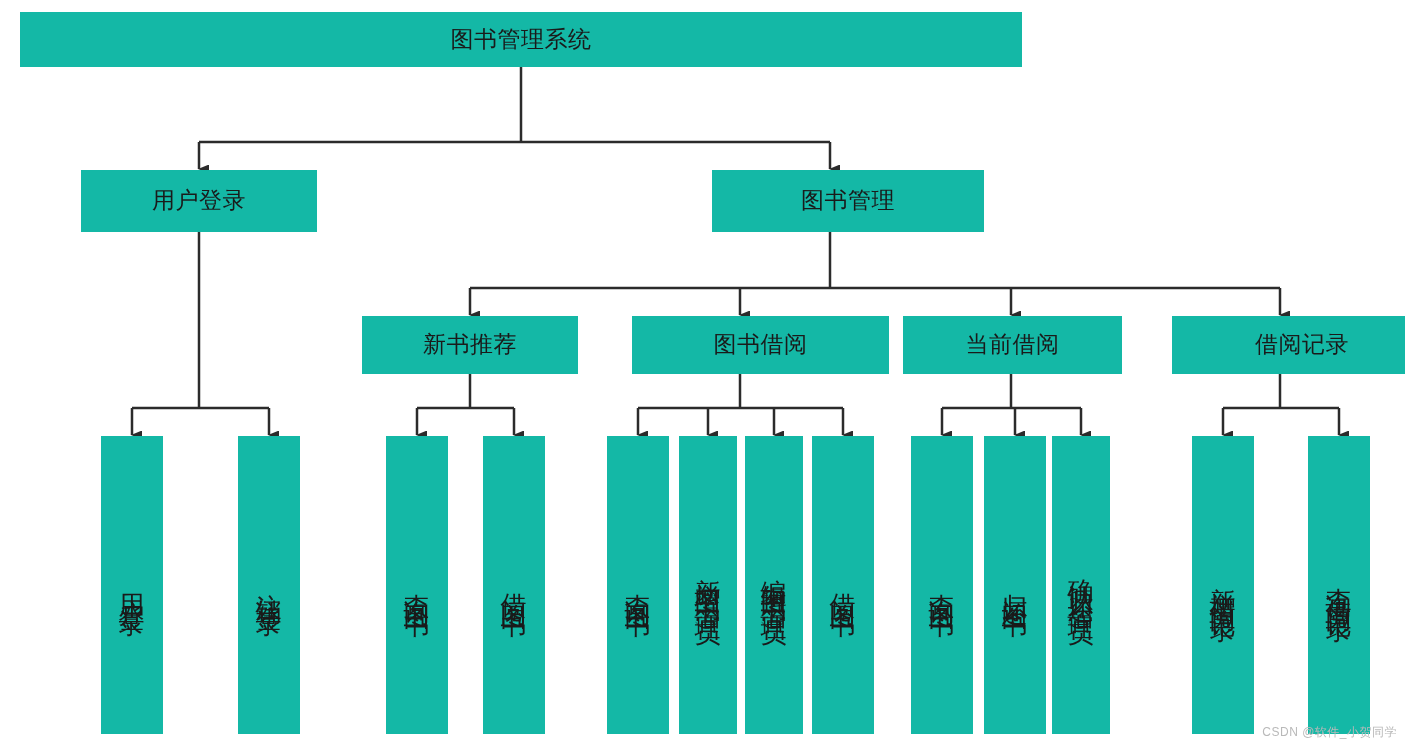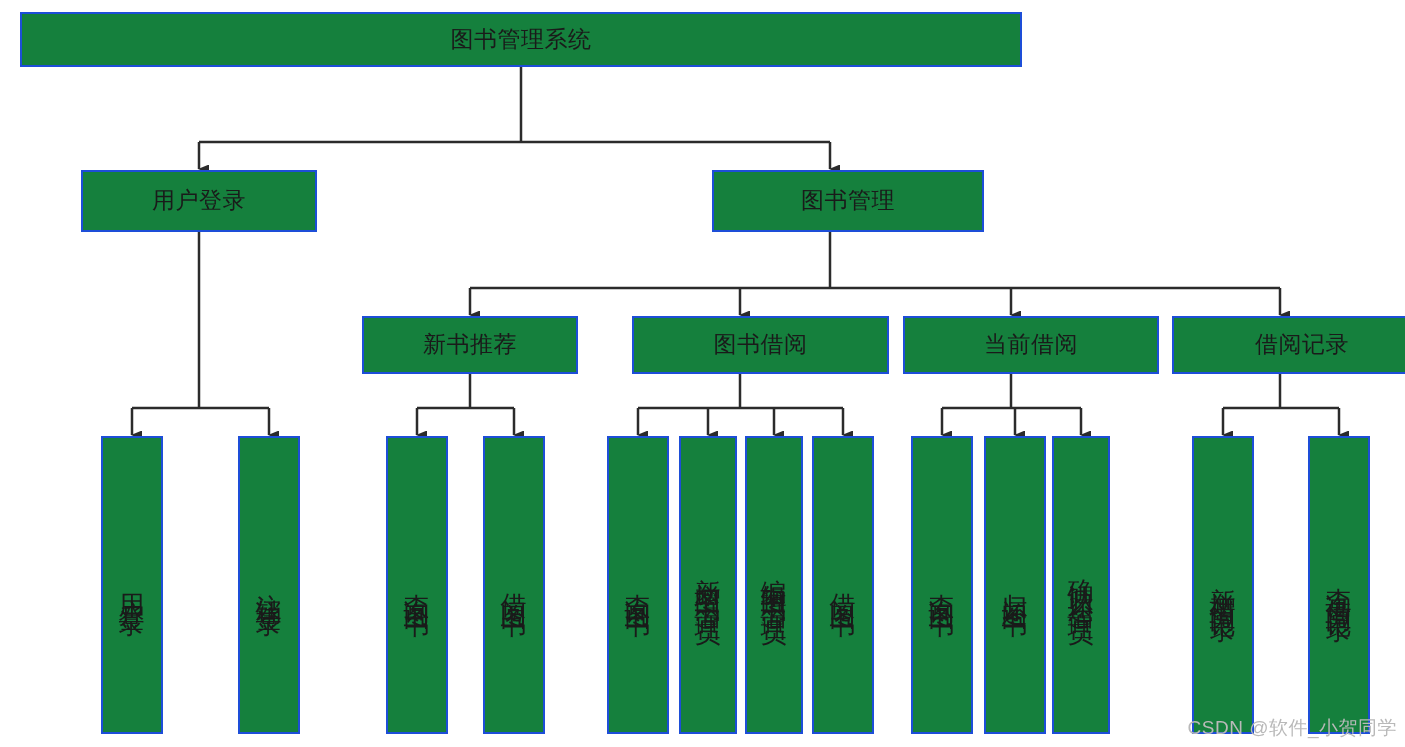--- a/index.html
+++ b/index.html
@@ -22,22 +22,22 @@
     position: absolute;
     left: 0;
     top: 0;
     width: 1405px;
     height: 747px;
     pointer-events: none;
   }
   .node {
     position: absolute;
     box-sizing: border-box;
-    background: #15803d;
-    border: 2px solid #1d4ed8;
+    background: #14b8a6;
+    border: 2px solid #14b8a6;
     display: flex;
     align-items: center;
     justify-content: center;
     z-index: 2;
   }
   .node-label {
     color: #1a1a1a;
     line-height: 1.18;
     text-align: center;
     white-space: pre;
@@ -54,21 +54,21 @@
     writing-mode: vertical-rl;
     text-orientation: upright;
     font-size: 26px;
     letter-spacing: 6px;
     line-height: 1;
   }
   #watermark {
     position: absolute;
     right: 8px;
     bottom: 6px;
-    font-size: 19px;
+    font-size: 12px;
     color: #b9b9b9;
     letter-spacing: 0.5px;
     z-index: 5;
     white-space: nowrap;
   }
 </style>
 </head>
 <body>
 
 <div id="diagram-root">
@@ -125,21 +125,21 @@
       </div>
       <div class="node horiz" style="left: 712px; top: 170px; width: 272px; height: 62px;">
         <span class="node-label">图书管理</span>
       </div>
       <div class="node horiz" style="left: 362px; top: 316px; width: 216px; height: 58px;">
         <span class="node-label">新书推荐</span>
       </div>
       <div class="node horiz" style="left: 632px; top: 316px; width: 257px; height: 58px;">
         <span class="node-label">图书借阅</span>
       </div>
-      <div class="node horiz" style="left: 903px; top: 316px; width: 256px; height: 58px;">
+      <div class="node horiz" style="left: 903px; top: 316px; width: 219px; height: 58px;">
         <span class="node-label">当前借阅</span>
       </div>
       <div class="node horiz" style="left: 1172px; top: 316px; width: 260px; height: 58px; justify-content: center;">
         <span class="node-label">借阅记录</span>
       </div>
       <div class="node vert" style="left: 101px; top: 436px; width: 62px; height: 298px;">
         <span class="node-label">用户登录</span>
       </div>
       <div class="node vert" style="left: 238px; top: 436px; width: 62px; height: 298px;">
         <span class="node-label">注销登录</span>

